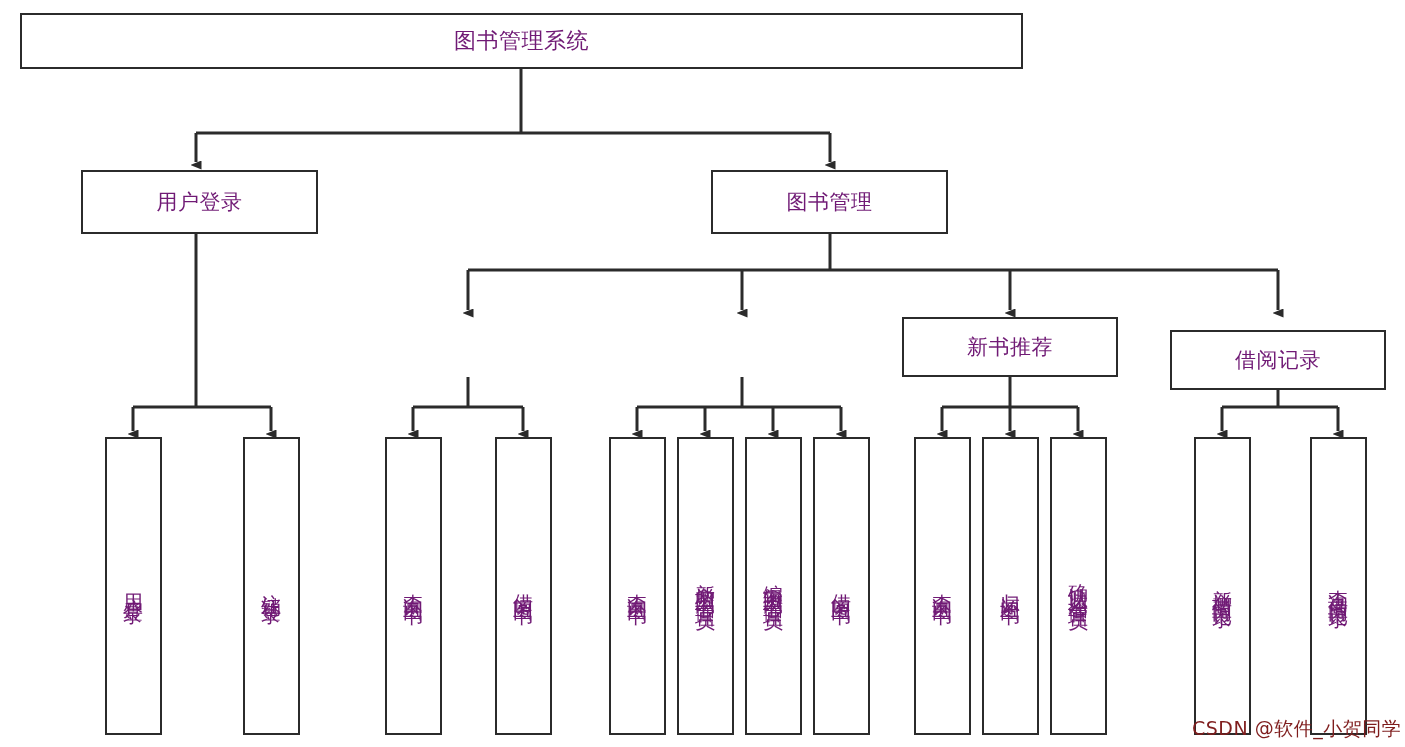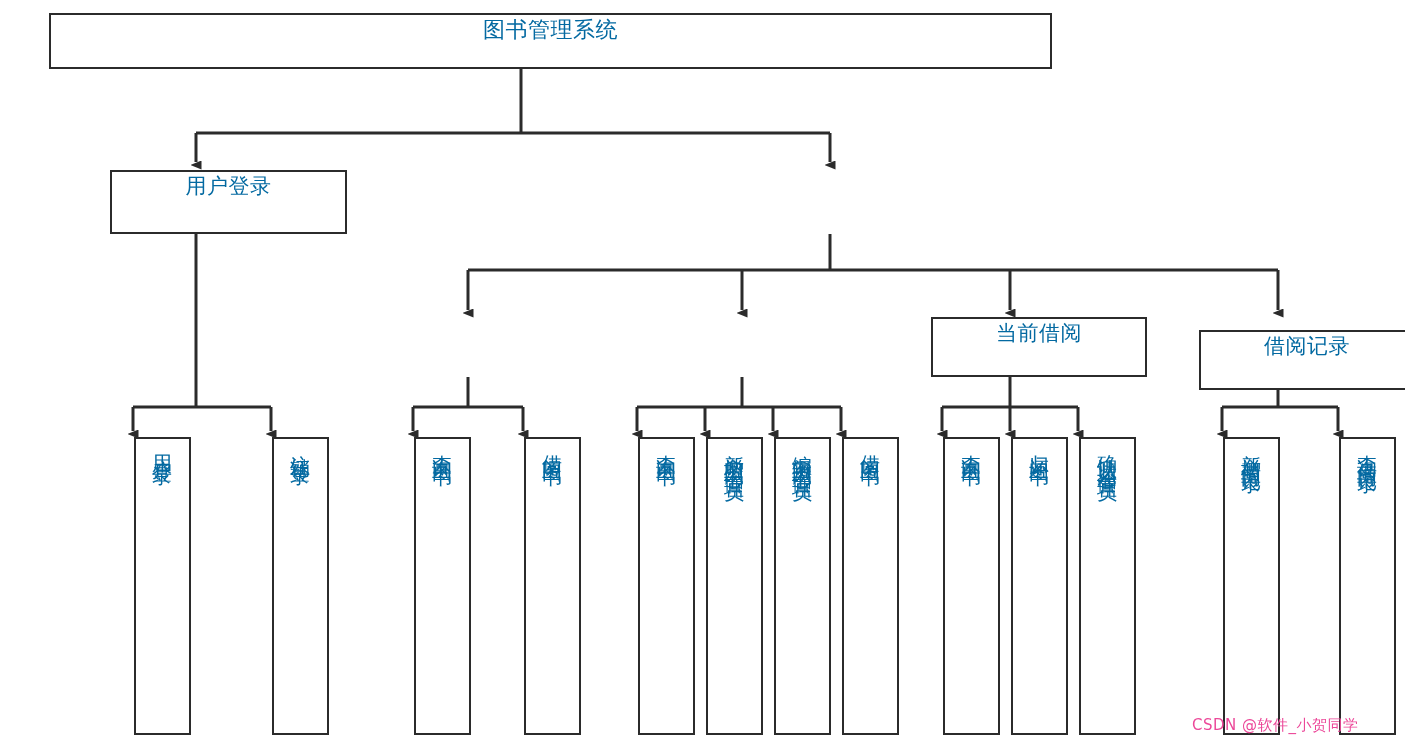--- a/index.html
+++ b/index.html
@@ -25,23 +25,23 @@
     left: 0;
     width: 1405px;
     height: 747px;
   }
   .node {
     position: absolute;
     box-sizing: border-box;
     background: #ffffff;
     border: 2.5px solid #2b2b2b;
     display: flex;
+    align-items: center;
     justify-content: center;
-    color: #0369a1;
-    margin-left: 29px;
+    color: #701a75;
   }
   .node.horizontal {
     font-size: 21px;
     letter-spacing: 0.5px;
   }
   .node.vertical {
     font-size: 20px;
   }
   .node.vertical .vtext {
     writing-mode: vertical-rl;
@@ -51,22 +51,22 @@
     white-space: nowrap;
     display: block;
   }
   .node.root {
     font-size: 22px;
   }
   .watermark {
     position: absolute;
     left: 1192px;
     top: 716px;
-    font-size: 15px;
-    color: #ec4899;
+    font-size: 19px;
+    color: #7f1d1d;
     white-space: nowrap;
     letter-spacing: 0.5px;
   }
 </style>
 </head>
 <body>
 
 <div id="diagram-root">
 
   <svg class="connectors" viewBox="0 0 1405 747" xmlns="http://www.w3.org/2000/svg">
@@ -119,23 +119,26 @@
     </g>
   </svg>
 
   <div class="node horizontal root" style="left:20px; top:13px; width:1003px; height:56px;">
     <span>图书管理系统</span>
   </div>
 
   <div class="node horizontal" style="left:81px; top:170px; width:237px; height:64px;">
     <span>用户登录</span>
   </div>
+  <div class="node horizontal" style="left:711px; top:170px; width:237px; height:64px;">
+    <span>图书管理</span>
+  </div>
 
   <div class="node horizontal" style="left:902px; top:317px; width:216px; height:60px;">
-    <span>当前借阅</span>
+    <span>新书推荐</span>
   </div>
   <div class="node horizontal" style="left:1170px; top:330px; width:216px; height:60px;">
     <span>借阅记录</span>
   </div>
 
   <div class="node vertical" style="left:105px; top:437px; width:57px; height:298px;">
     <span class="vtext">用户登录</span>
   </div>
   <div class="node vertical" style="left:243px; top:437px; width:57px; height:298px;">
     <span class="vtext">注销登录</span>

